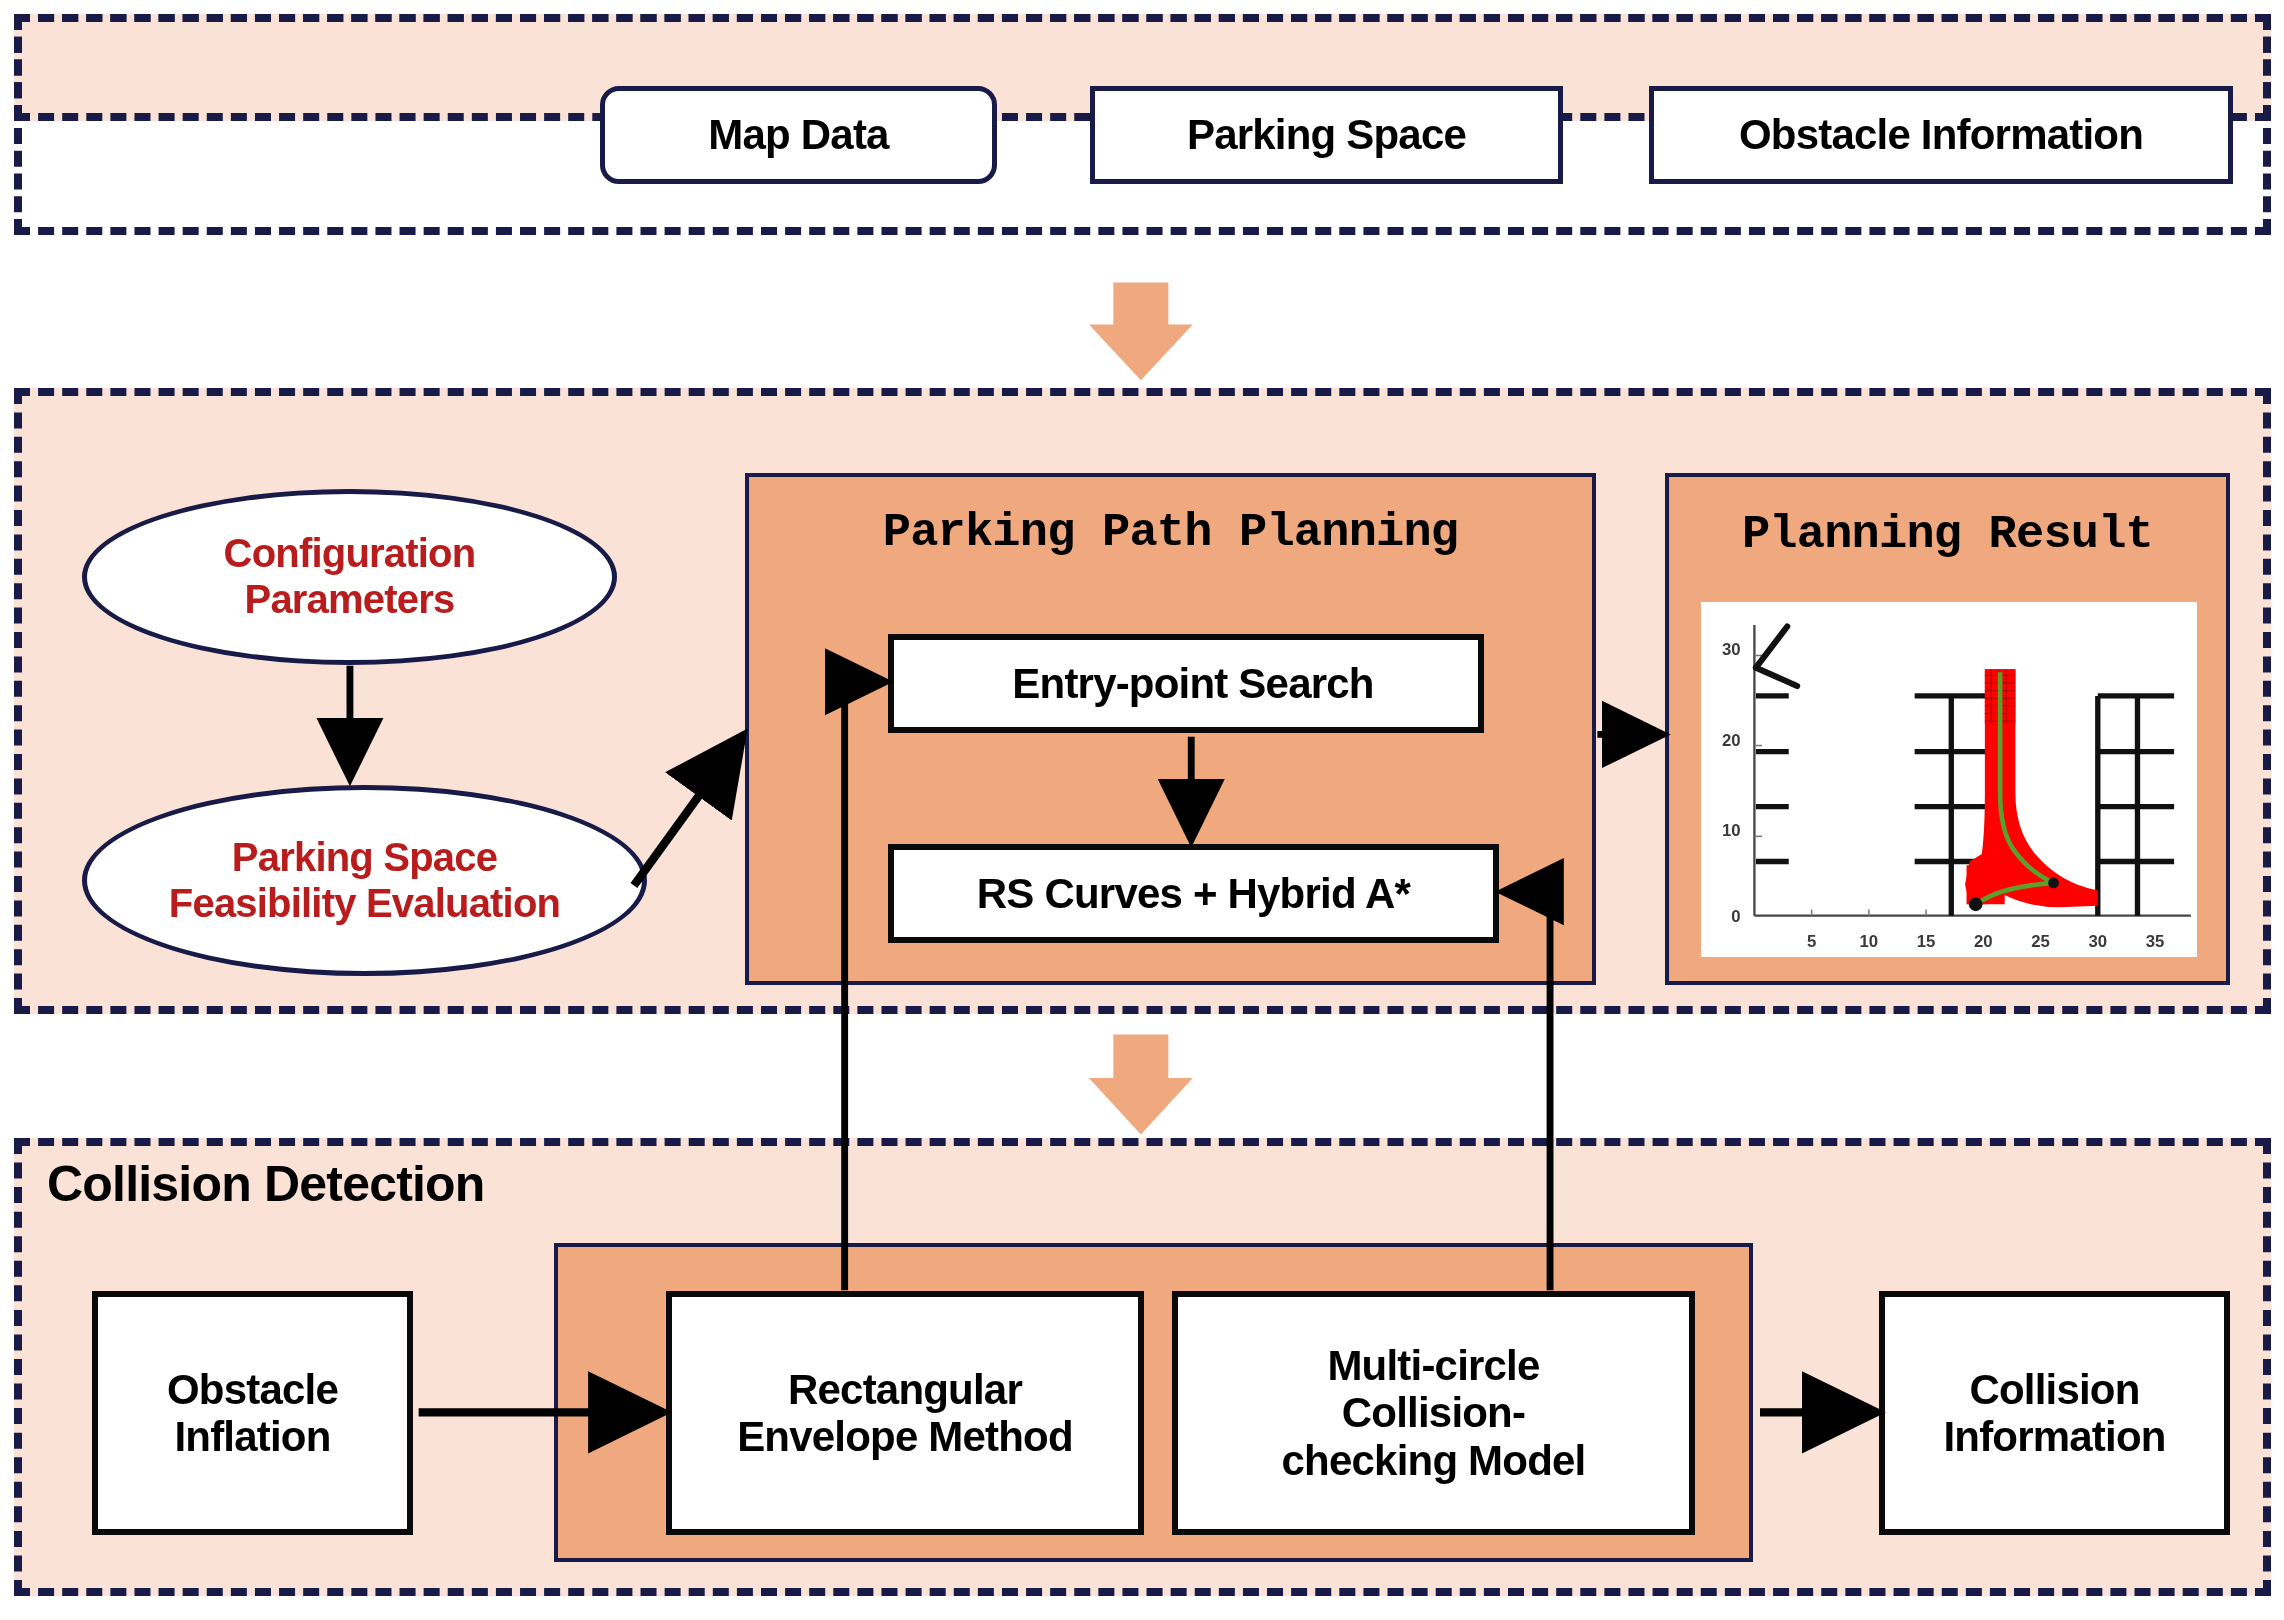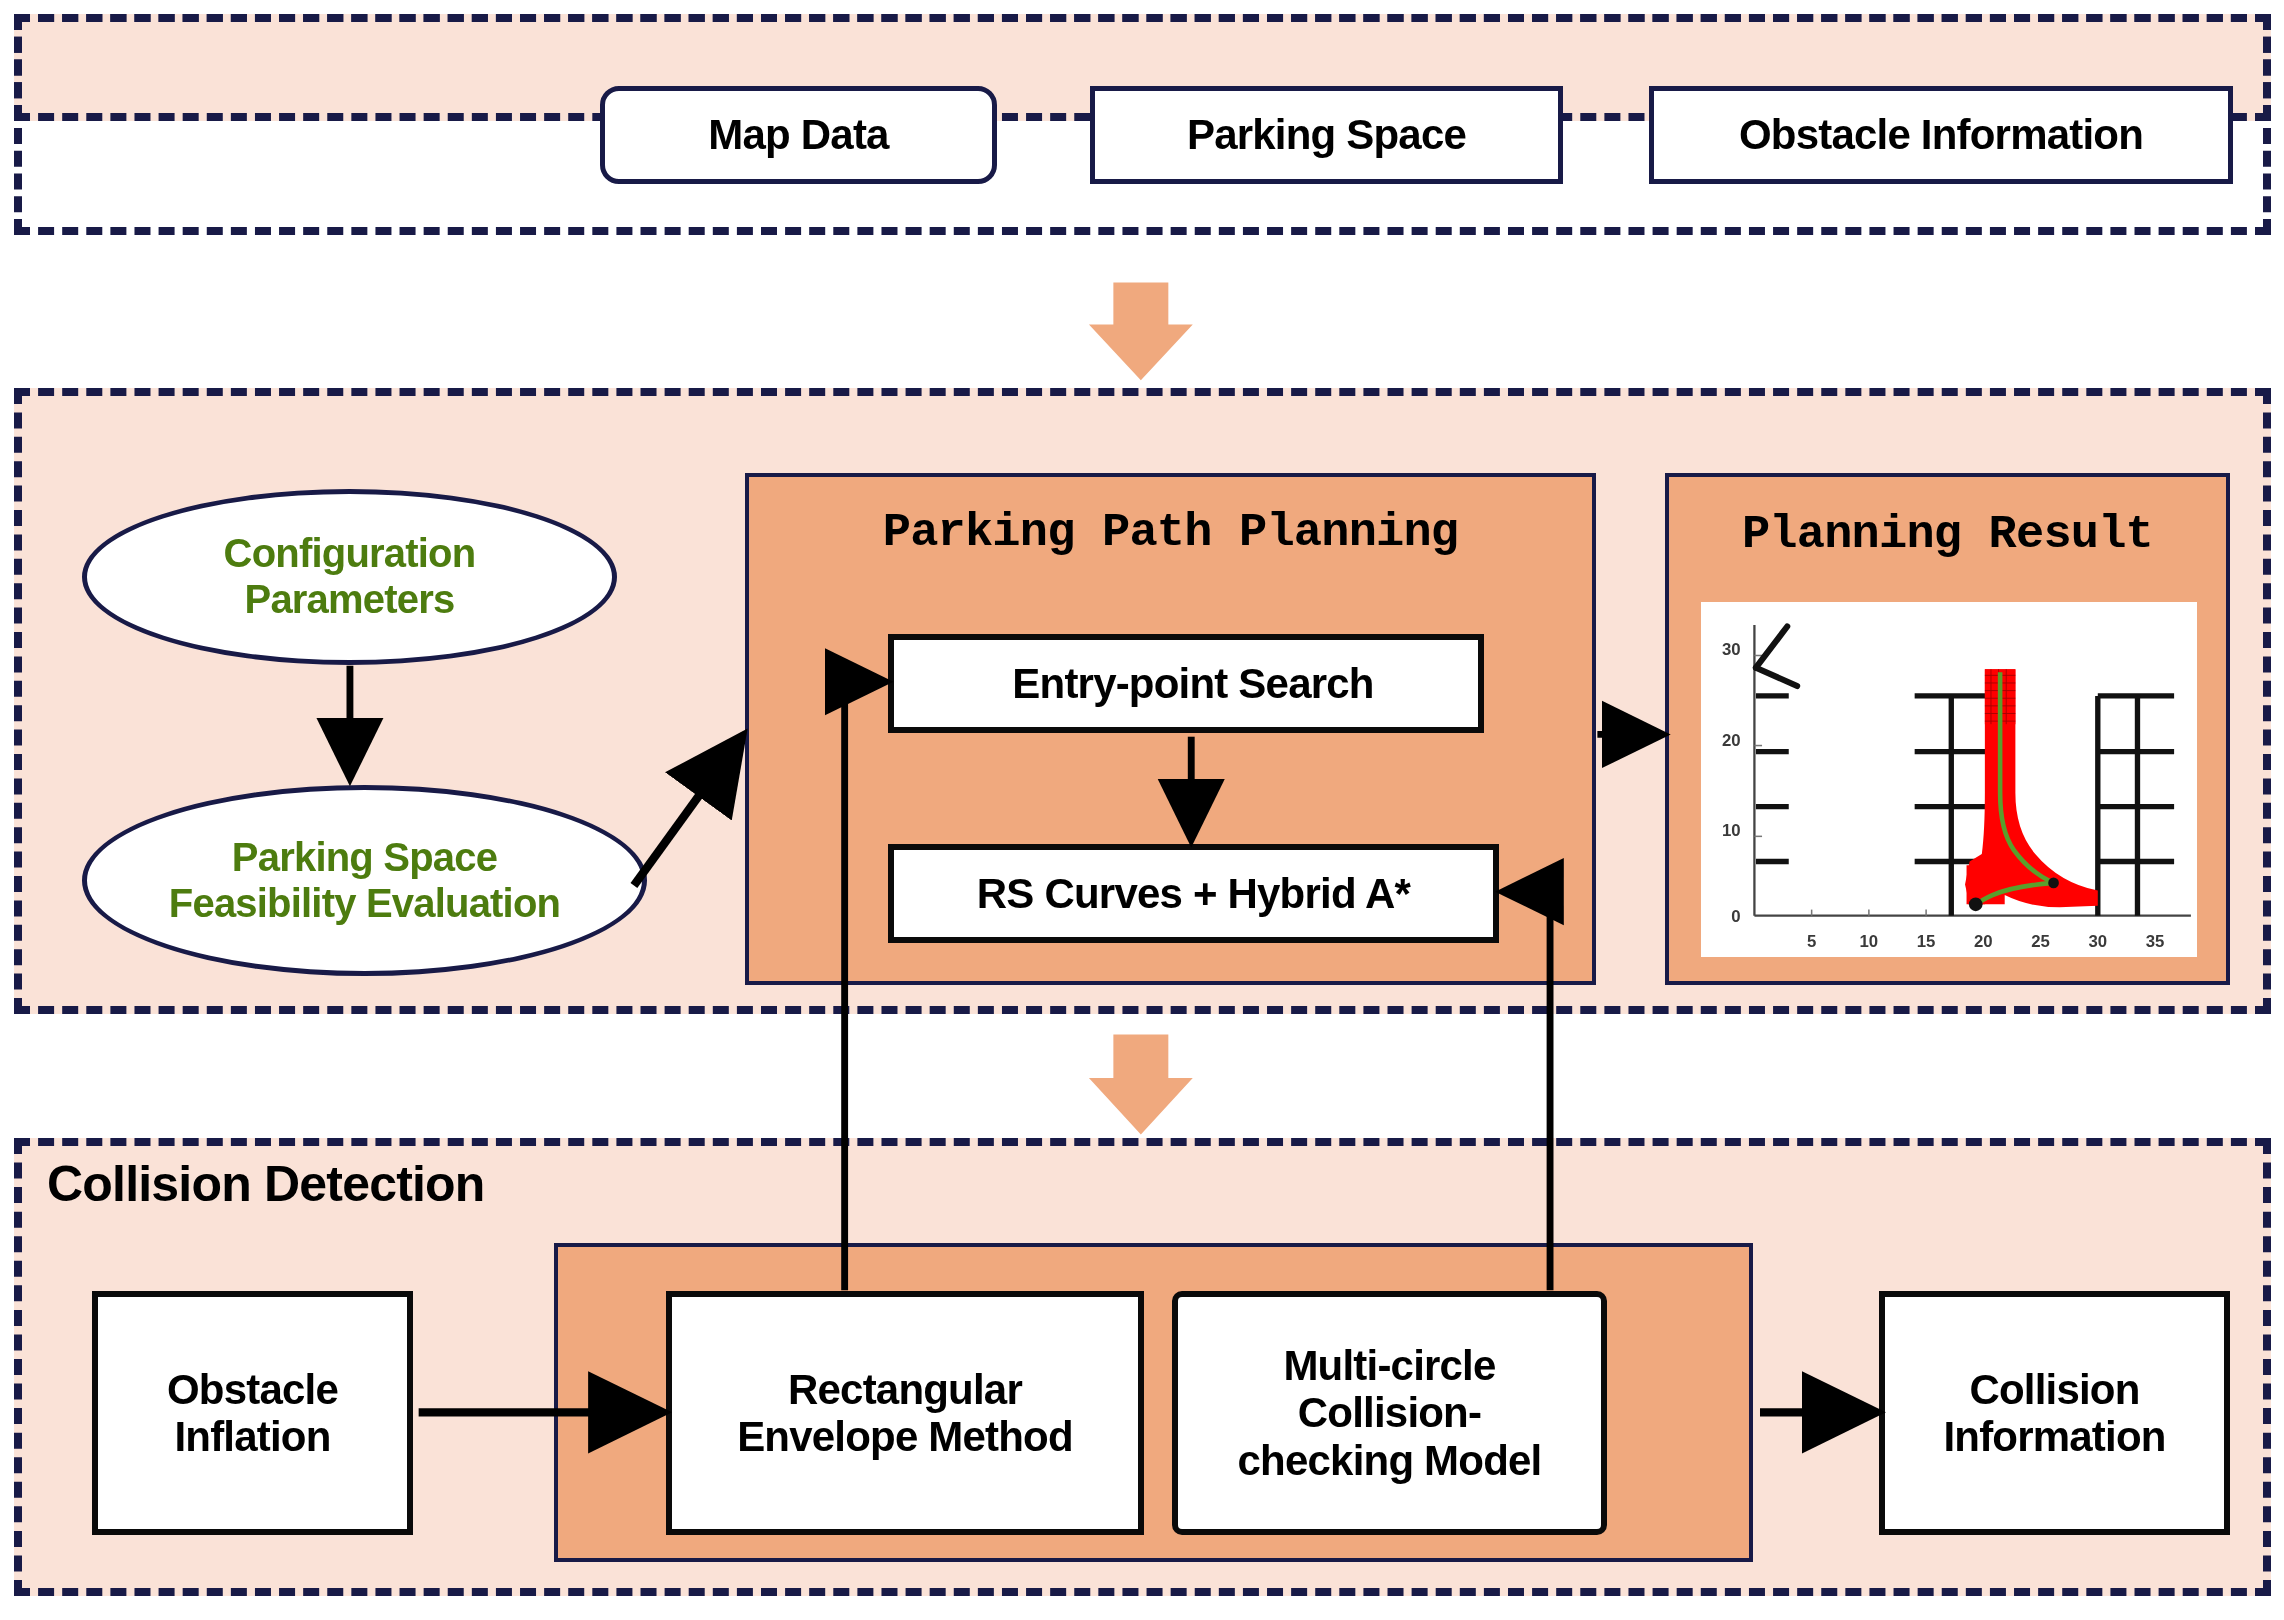--- a/index.html
+++ b/index.html
@@ -77,21 +77,21 @@
   .ellipse {
     position: absolute;
     background: #ffffff;
     border: 5.3px solid #181a47;
     border-radius: 50%;
     display: flex;
     align-items: center;
     justify-content: center;
     text-align: center;
     font-weight: 700;
-    color: #4d7c0f;
+    color: #b91c1c;
     line-height: 1.14;
     letter-spacing: -0.8px;
   }
 
   
   #wires { position: absolute; left:0; top:0; width:2284px; height:1620px; pointer-events:none; }
 
   
   .chart-frame {
     position: absolute;
@@ -251,21 +251,21 @@
 
   <div class="orange-panel" style="left:554px; top:1243px; width:1199px; height:319px;"></div>
 
   <div class="black-box" style="left:666px; top:1291px; width:478px; height:244px; font-size:42px;">
     <span>
       <span>Rectangular</span><br>
       <span>Envelope Method</span>
     </span>
   </div>
 
-  <div class="black-box" style="left:1172px; top:1291px; width:435px; height:244px; font-size:42px;border-radius:10px;">
+  <div class="black-box" style="left:1172px; top:1291px; width:523px; height:244px; font-size:42px;">
     <span>
       <span>Multi-circle</span><br>
       <span>Collision-</span><br>
       <span>checking Model</span>
     </span>
   </div>
 
   <div class="black-box" style="left:1879px; top:1291px; width:351px; height:244px; font-size:42px;">
     <span>
       <span>Collision</span><br>

